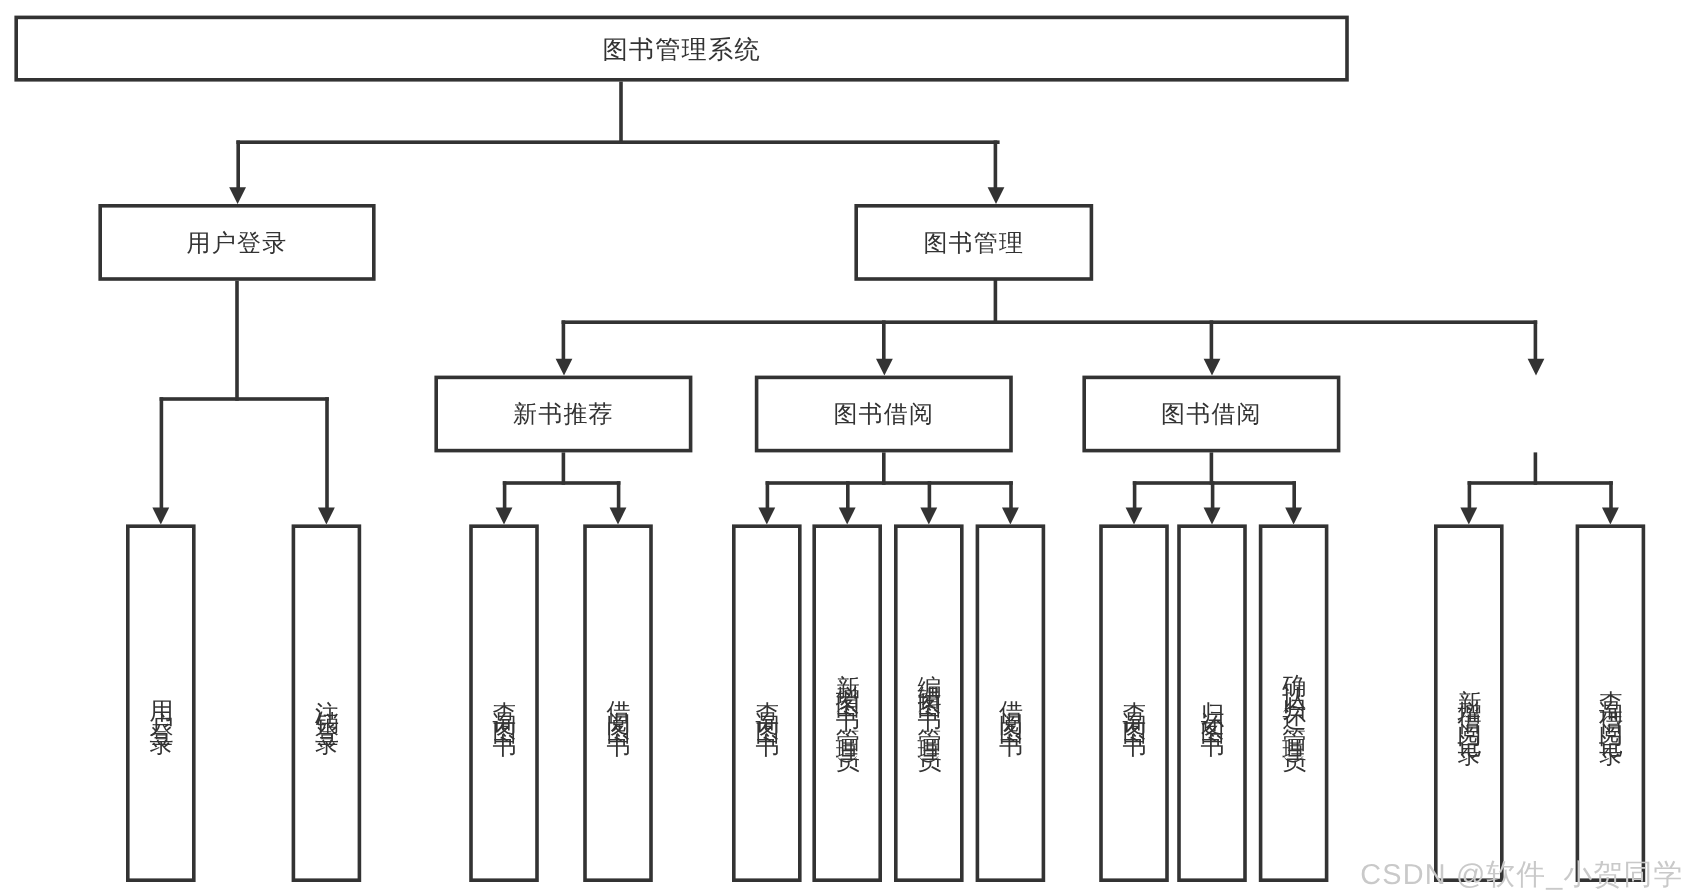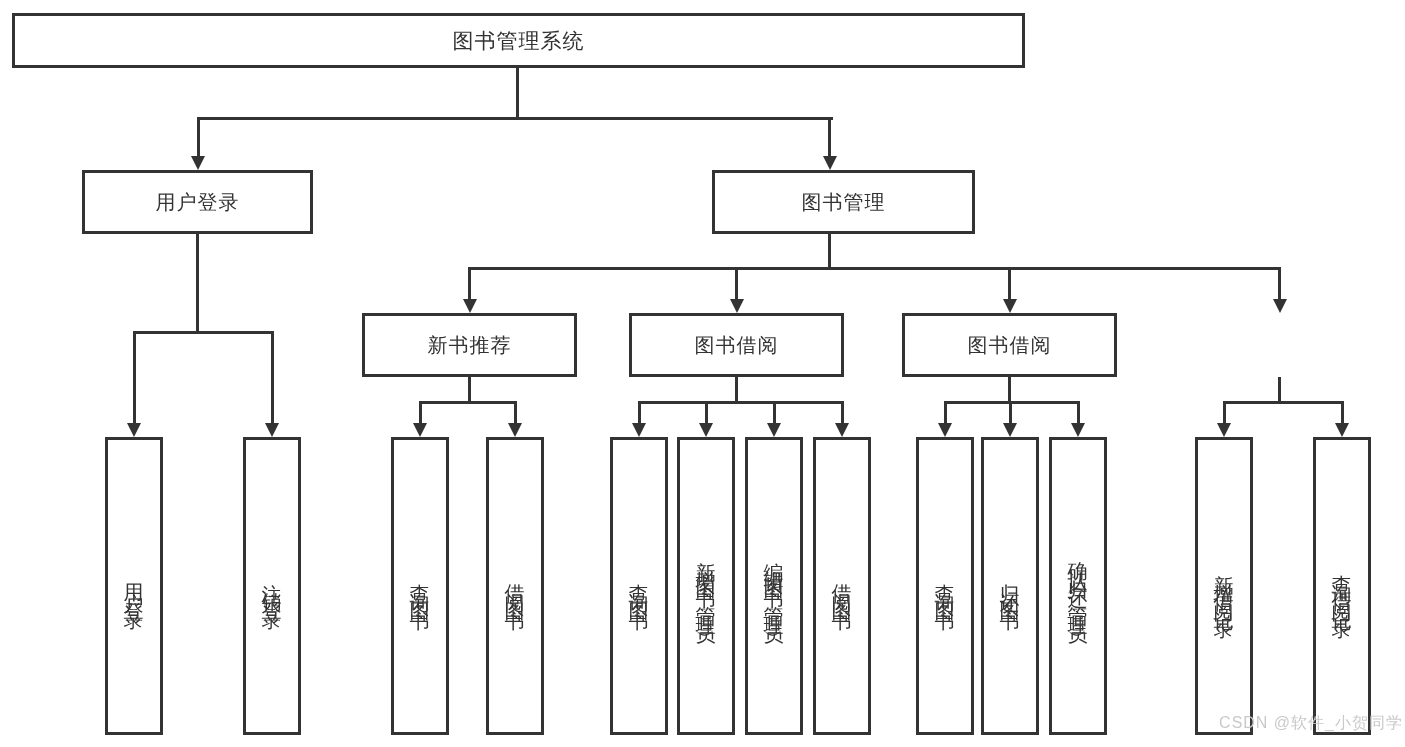--- a/index.html
+++ b/index.html
@@ -37,47 +37,47 @@
   .hline { position:absolute; height:3px; background:var(--line,#333333); }
   .arrowhead {
     position:absolute; width:0; height:0;
     border-left:7px solid transparent;
     border-right:7px solid transparent;
     border-top:14px solid var(--line,#333333);
   }
   .watermark {
     position:absolute;
     right:2px; top:713px;
-    font-size:16px;
+    font-size:24px;
     color:var(--wm,#c9c9c9);
     letter-spacing:1px;
     z-index:5;
     white-space:nowrap;
   }
 </style>
 </head>
 <body>
 
 <div id="diagram" style="--line: #333333; --text: #333333; --wm: #c9c9c9; --bg: #ffffff;">
 
-  <div class="box root" style="left:12px;top:13px;width:1013px;height:55px">
+  <div class="box root" style="left:12px;top:13px;width:1112px;height:55px">
     <span class="lbl">图书管理系统</span>
   </div>
 
   <div class="vline" style="left:515.5px;top:68px;height:52px"></div>
   <div class="hline" style="left:196.5px;top:117px;width:636px"></div>
   <div class="vline" style="left:196.5px;top:117px;height:40px"></div>
   <div class="arrowhead" style="left:191px;top:156px"></div>
   <div class="vline" style="left:828px;top:117px;height:40px"></div>
   <div class="arrowhead" style="left:822.5px;top:156px"></div>
 
   <div class="box lvl2" style="left:82px;width:231px">
     <span class="lbl">用户登录</span>
   </div>
-  <div class="box lvl2" style="left:712px;width:263px">
+  <div class="box lvl2" style="left:712px;width:199px">
     <span class="lbl">图书管理</span>
   </div>
 
   <div class="vline" style="left:196px;top:234px;height:100px"></div>
   <div class="hline" style="left:132.5px;top:331px;width:141px"></div>
   <div class="vline" style="left:132.5px;top:331px;height:93px"></div>
   <div class="arrowhead" style="left:127px;top:423px"></div>
   <div class="vline" style="left:270.5px;top:331px;height:93px"></div>
   <div class="arrowhead" style="left:265px;top:423px"></div>
 

